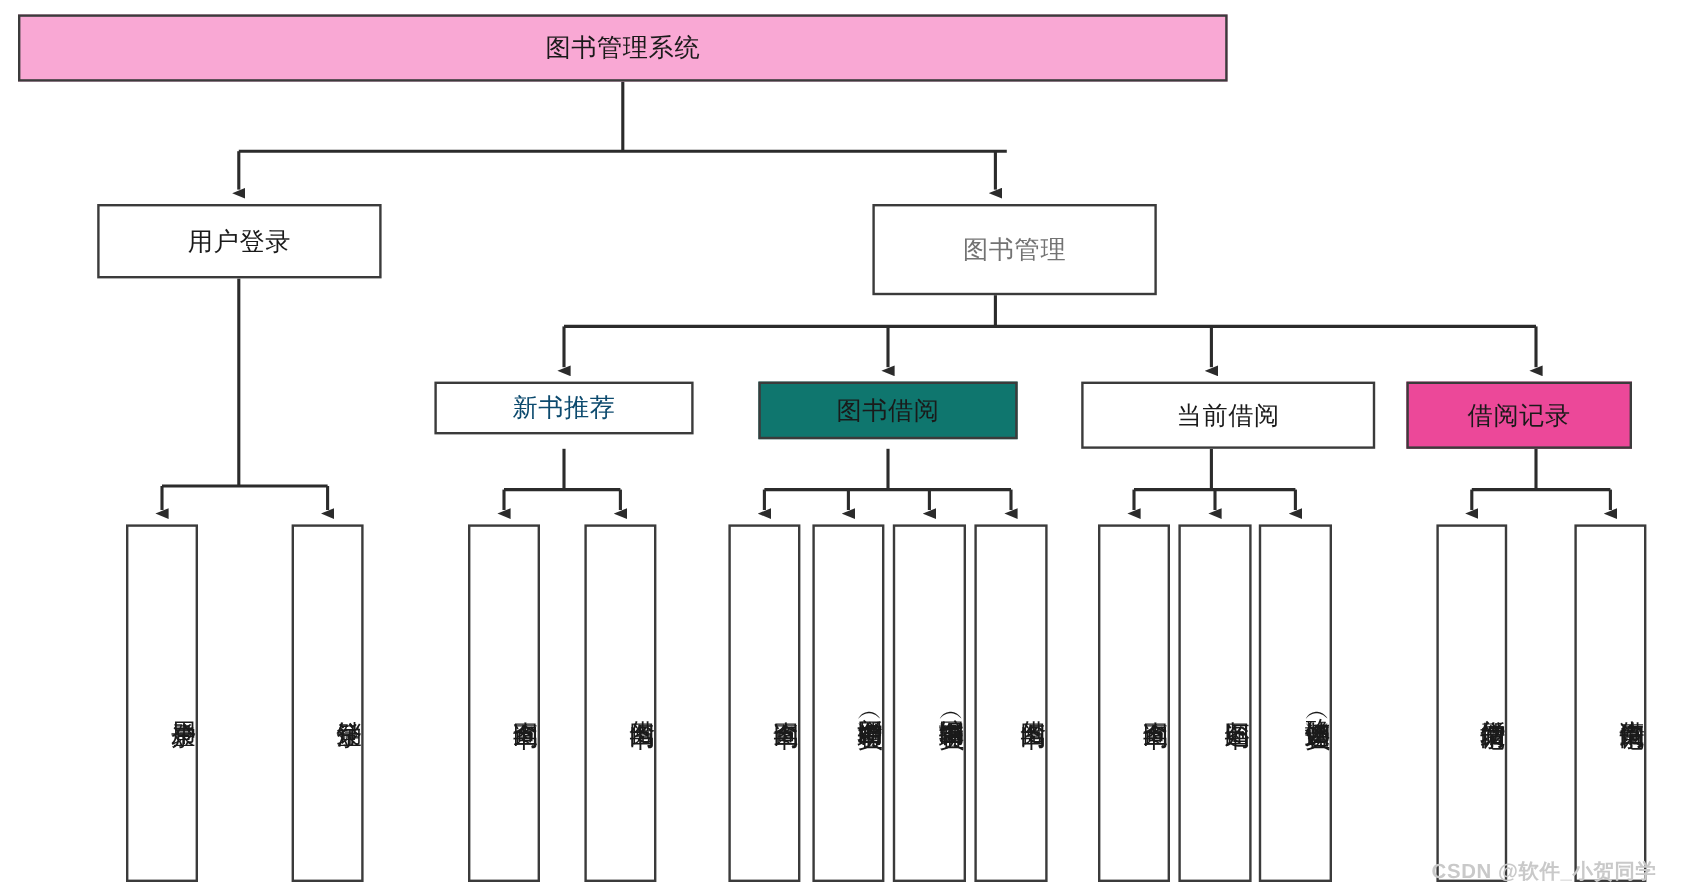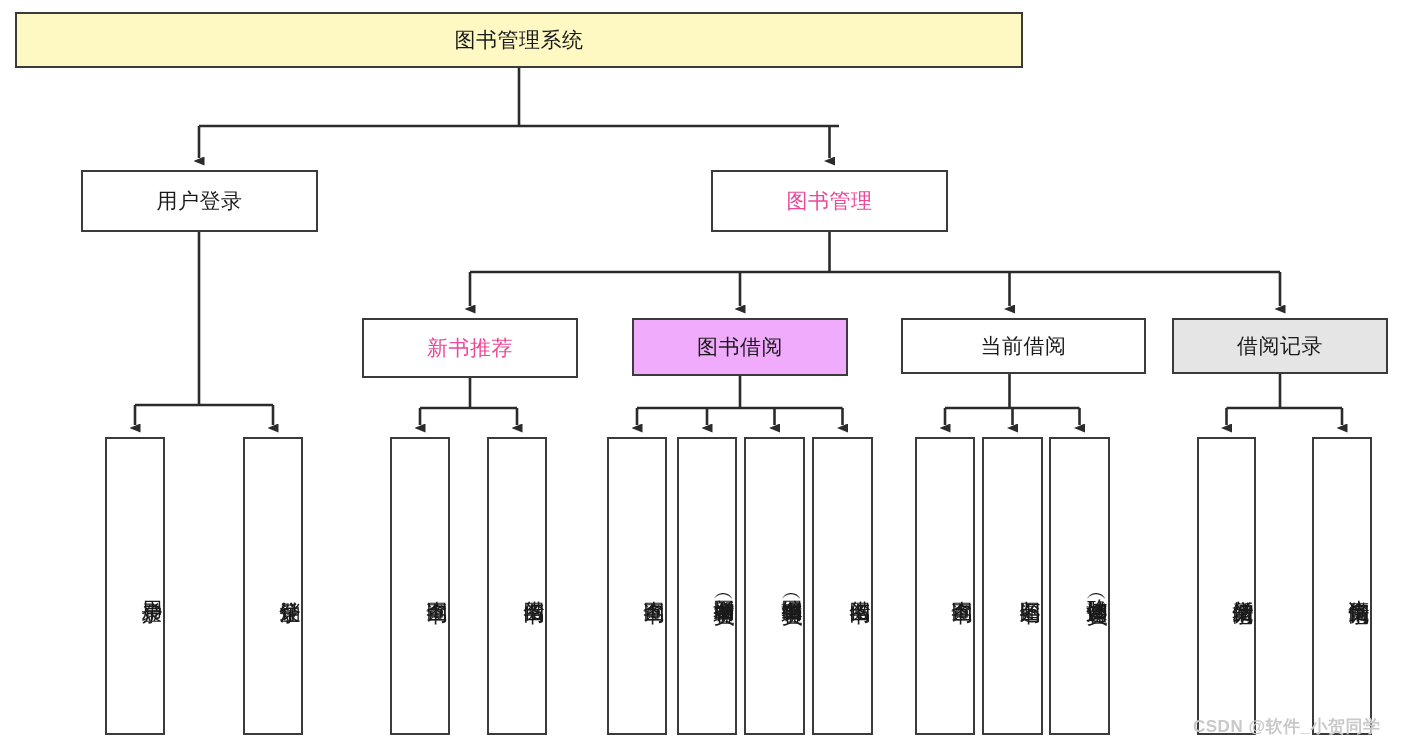--- a/index.html
+++ b/index.html
@@ -111,29 +111,29 @@
       <path d="M1012.5,408 L1012.5,425" marker-end="url(#arrow)"></path>
       <path d="M1079.5,408 L1079.5,425" marker-end="url(#arrow)"></path>
 
       <path d="M1280,374 L1280,408"></path>
       <path d="M1226.5,408 L1342,408"></path>
       <path d="M1226.5,408 L1226.5,425" marker-end="url(#arrow)"></path>
       <path d="M1342,408 L1342,425" marker-end="url(#arrow)"></path>
     </g>
   </svg>
 
-  <div class="node horiz" id="node-root" style="left: 15px; top: 12px; width: 1008px; height: 56px; border-color: rgb(59, 59, 59); background: #fef9c3; color: rgb(26, 26, 26);">图书管理系统</div>
+  <div class="node horiz" id="node-root" style="left: 15px; top: 12px; width: 1008px; height: 56px; border-color: rgb(59, 59, 59); background: #f9a8d4; color: rgb(26, 26, 26);">图书管理系统</div>
 
   <div class="node horiz" id="node-l2-0" style="left: 81px; top: 170px; width: 237px; height: 62px; border-color: rgb(59, 59, 59); background: rgb(255, 255, 255); color: rgb(26, 26, 26);">用户登录</div>
-  <div class="node horiz" id="node-l2-1" style="left: 711px; top: 170px; width: 237px; height: 62px; border-color: rgb(59, 59, 59); background: rgb(255, 255, 255); color: #ec4899;">图书管理</div>
+  <div class="node horiz" id="node-l2-1" style="left: 727px; top: 170px; width: 237px; height: 76px; border-color: rgb(59, 59, 59); background: rgb(255, 255, 255); color: #737373;">图书管理</div>
 
-  <div class="node horiz" id="node-l3-0" style="left: 362px; top: 318px; width: 216px; height: 60px; border-color: rgb(59, 59, 59); background: rgb(255, 255, 255); color: #ec4899;">新书推荐</div>
-  <div class="node horiz" id="node-l3-1" style="left: 632px; top: 318px; width: 216px; height: 58px; border-color: rgb(59, 59, 59); background: #f0abfc; color: rgb(26, 26, 26);">图书借阅</div>
+  <div class="node horiz" id="node-l3-0" style="left: 362px; top: 318px; width: 216px; height: 44px; border-color: rgb(59, 59, 59); background: rgb(255, 255, 255); color: #0c4a6e;">新书推荐</div>
+  <div class="node horiz" id="node-l3-1" style="left: 632px; top: 318px; width: 216px; height: 48px; border-color: rgb(59, 59, 59); background: #0f766e; color: rgb(26, 26, 26);">图书借阅</div>
   <div class="node horiz" id="node-l3-2" style="left: 901px; top: 318px; width: 245px; height: 56px; border-color: rgb(59, 59, 59); background: rgb(255, 255, 255); color: rgb(26, 26, 26);">当前借阅</div>
-  <div class="node horiz" id="node-l3-3" style="left: 1172px; top: 318px; width: 216px; height: 56px; border-color: rgb(59, 59, 59); background: #e5e5e5; color: rgb(26, 26, 26);">借阅记录</div>
+  <div class="node horiz" id="node-l3-3" style="left: 1172px; top: 318px; width: 188px; height: 56px; border-color: rgb(59, 59, 59); background: #ec4899; color: rgb(26, 26, 26);">借阅记录</div>
 
   <div class="node vert" id="leaf-0" style="left: 105px; top: 437px; width: 60px; height: 298px; border-color: rgb(59, 59, 59); background: rgb(255, 255, 255); color: rgb(26, 26, 26);">
     <span class="vlabel">用户登录</span>
   </div>
   <div class="node vert" id="leaf-1" style="left: 243px; top: 437px; width: 60px; height: 298px; border-color: rgb(59, 59, 59); background: rgb(255, 255, 255); color: rgb(26, 26, 26);">
     <span class="vlabel">注销登录</span>
   </div>
   <div class="node vert" id="leaf-2" style="left: 390px; top: 437px; width: 60px; height: 298px; border-color: rgb(59, 59, 59); background: rgb(255, 255, 255); color: rgb(26, 26, 26);">
     <span class="vlabel">查询图书</span>
   </div>

